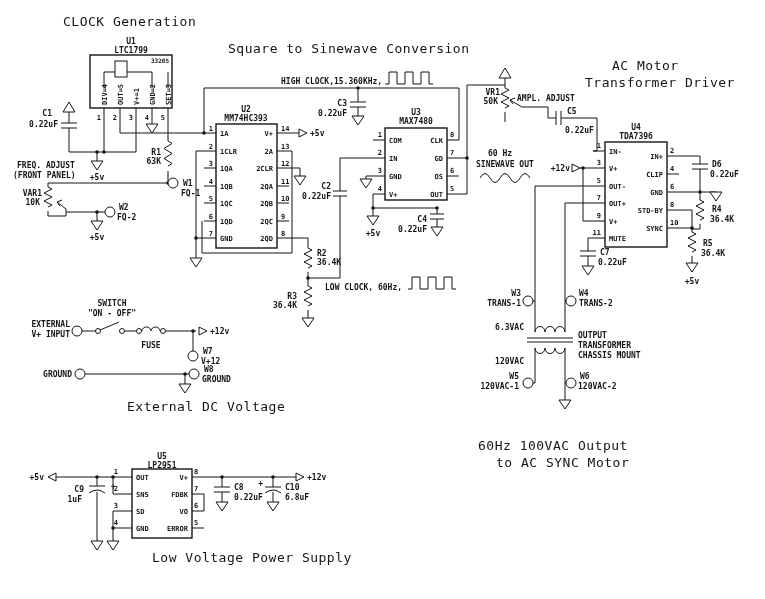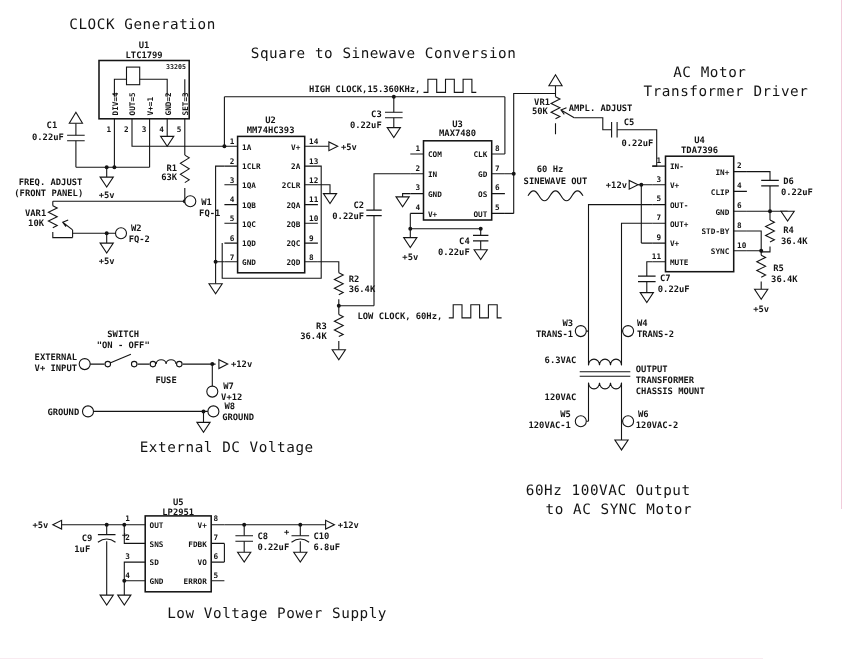--- a/index.html
+++ b/index.html
@@ -1,16 +1,16 @@
 <!DOCTYPE html>
 <html><head>
 <meta charset="utf-8">
 <style>
   html,body{margin:0;padding:0;background:#fff;}
-  #canvas{position:relative;width:765px;height:599px;background:#be185d;overflow:hidden;}
+  #canvas{position:relative;width:765px;height:599px;background:#4d7c0f;overflow:hidden;}
   svg{display:block;}
   svg text{font-family:"DejaVu Sans Mono",monospace;font-weight:bold;font-size:8px;fill:#141414;}
   svg text.cap{font-size:13px;font-weight:normal;letter-spacing:0.5px;}
   svg text.pl{font-size:7px;}
   svg text.pn{font-size:7px;}
   svg text.tiny{font-size:6px;}
   .wire{stroke:#141414;stroke-width:1;fill:none;}
   .sym{stroke:#141414;stroke-width:1;fill:none;}
   .open{stroke:#141414;stroke-width:1;fill:#fff;}
   .dot{fill:#141414;stroke:none;}

